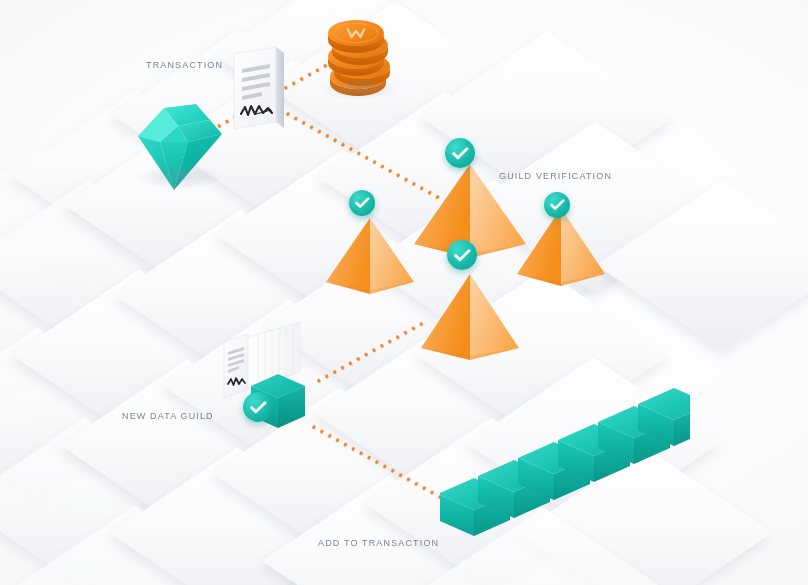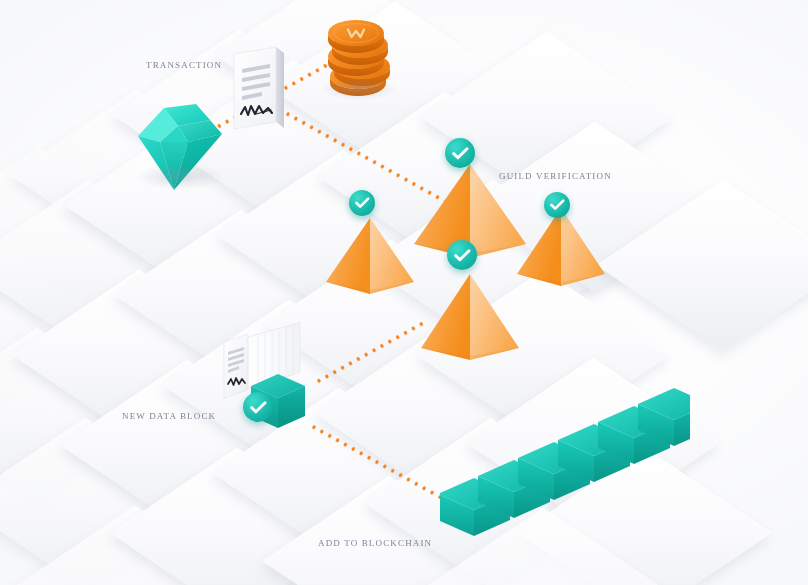--- a/index.html
+++ b/index.html
@@ -42,21 +42,21 @@
   
   .badge{position:absolute;width:30px;height:30px;border-radius:50%;
     background:radial-gradient(circle at 34% 30%, #3ddbcb 0%, #17b8a9 58%, #0e9b90 100%);
     box-shadow:0 3px 7px rgba(23,150,140,.40);
     display:flex;align-items:center;justify-content:center;}
   .badge svg{display:block;}
   .badge.small{width:26px;height:26px;}
 
   
   .lbl{position:absolute;color:#7c8493;font-size:9px;letter-spacing:1.15px;
-    font-family:Liberation Serif, serif;white-space:nowrap;}
+    font-family:Liberation Sans, sans-serif;white-space:nowrap;}
 
   
   .pyr{position:absolute;}
 </style>
 </head>
 <body>
 
 <div id="stage">
 
   <div>
@@ -433,16 +433,16 @@
       <g>
         <polygon points="234,18 270,34 234,50 198,34" fill="url(#bcT)"></polygon>
         <polygon points="198,34 234,50 234,76 198,60" fill="url(#bcL)"></polygon>
         <polygon points="234,50 270,34 270,60 234,76" fill="url(#bcR)"></polygon>
       </g>
     </svg>
   </div>
 
   <div class="lbl" style="left:146px;top:60px;">TRANSACTION</div>
   <div class="lbl" style="left:499px;top:151px;margin-top:20px;">GUILD VERIFICATION</div>
-  <div class="lbl" style="left:122px;top:411px;">NEW DATA BLOCK</div>
-  <div class="lbl" style="left:318px;top:538px;">ADD TO BLOCKCHAIN</div>
+  <div class="lbl" style="left:122px;top:411px;">NEW DATA GUILD</div>
+  <div class="lbl" style="left:318px;top:538px;">ADD TO TRANSACTION</div>
 
 </div>
 
 </body></html>

